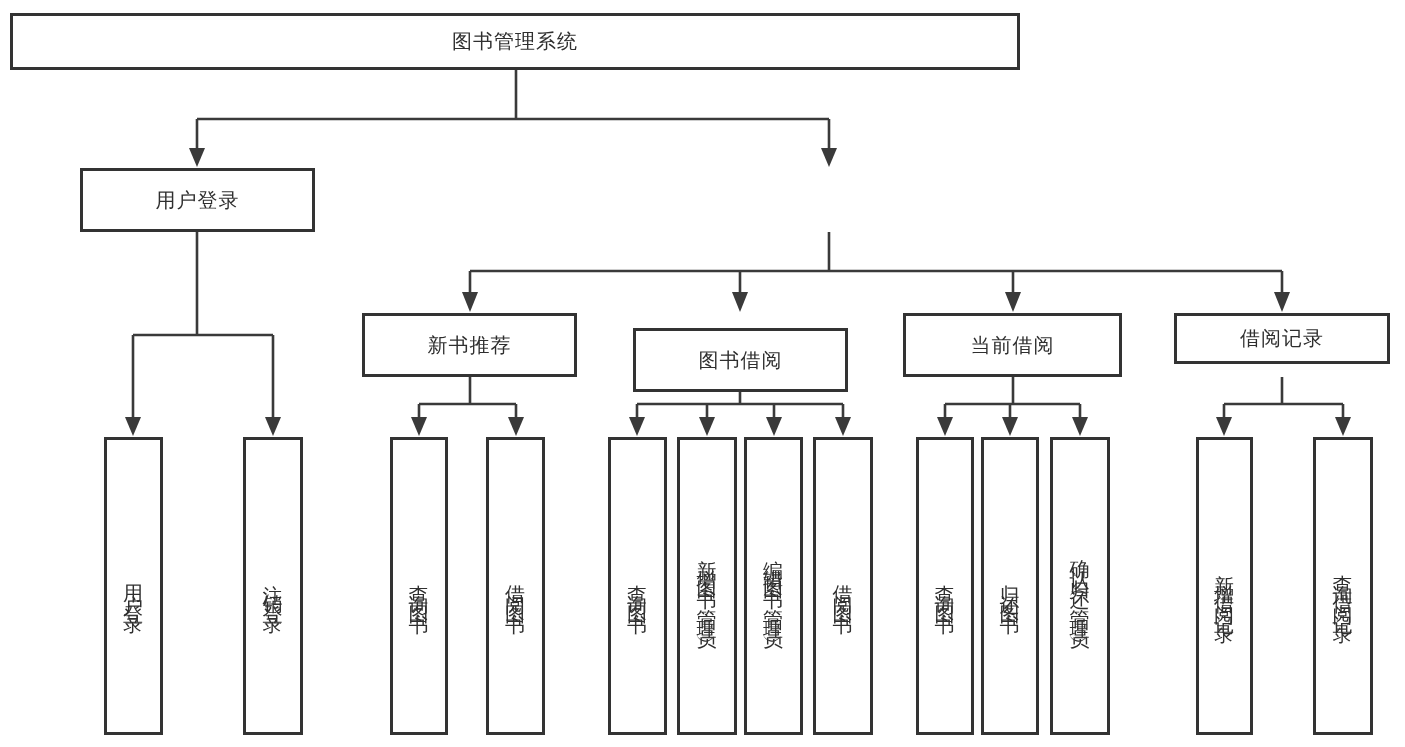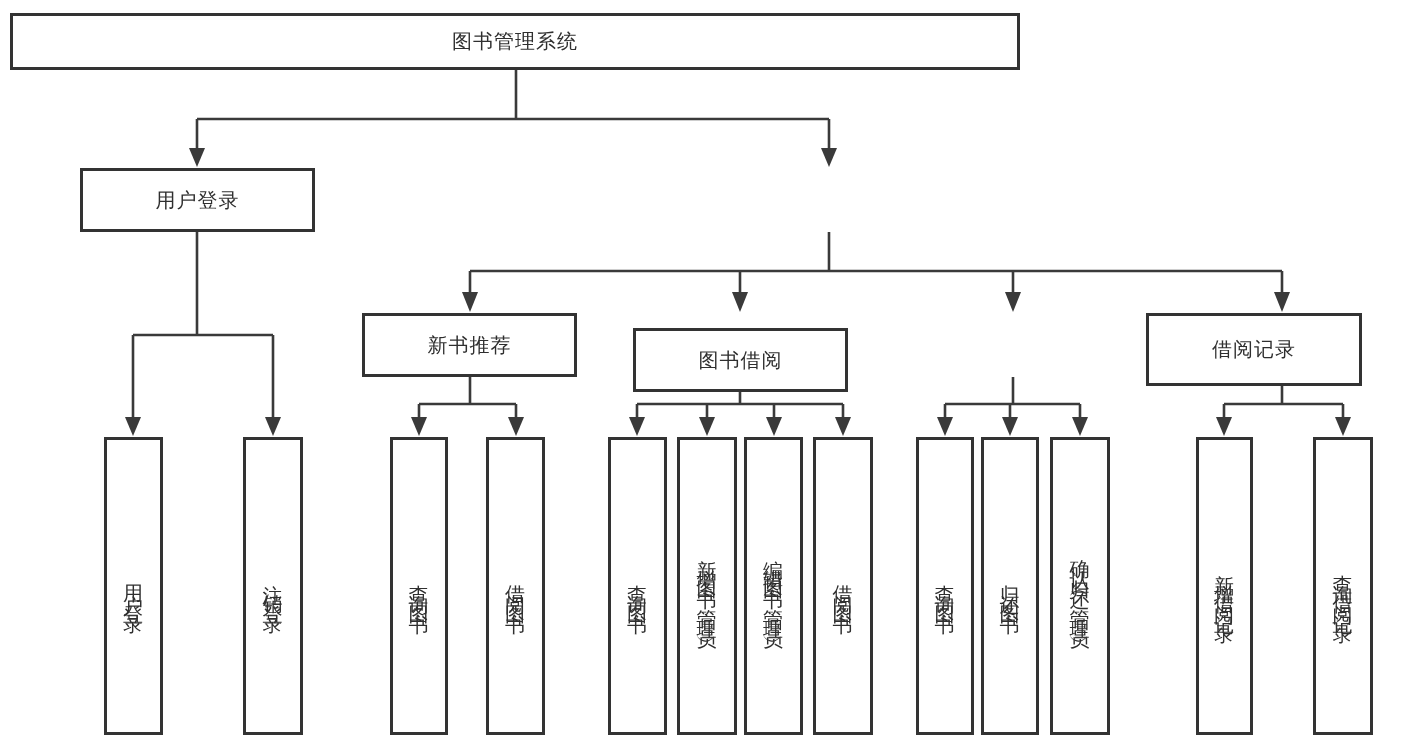--- a/index.html
+++ b/index.html
@@ -106,21 +106,22 @@
       <polygon points="1335,417 1351,417 1343,436"></polygon>
     </g>
   </svg>
 
   <div class="node" style="left:10px;top:13px;width:1010px;height:57px">图书管理系统</div>
 
   <div class="node" style="left:80px;top:168px;width:235px;height:64px">用户登录</div>
 
   <div class="node" style="left:362px;top:313px;width:215px;height:64px">新书推荐</div>
   <div class="node" style="left:633px;top:328px;width:215px;height:64px">图书借阅</div>
-  <div class="node" style="left:1146px;top:313px;width:216px;height:73px">借阅记录</div>
+  <div class="node" style="left:903px;top:313px;width:219px;height:64px">当前借阅</div>
+  <div class="node" style="left:1174px;top:313px;width:216px;height:51px">借阅记录</div>
 
   <div class="node leaf" style="left:104px;top:437px;width:59px;height:298px">用户登录</div>
   <div class="node leaf" style="left:243px;top:437px;width:60px;height:298px">注销登录</div>
 
   <div class="node leaf" style="left:390px;top:437px;width:58px;height:298px">查询图书</div>
   <div class="node leaf" style="left:486px;top:437px;width:59px;height:298px">借阅图书</div>
 
   <div class="node leaf" style="left:608px;top:437px;width:59px;height:298px">查询图书</div>
   <div class="node leaf" style="left:677px;top:437px;width:60px;height:298px">新增图书（管理员）</div>
   <div class="node leaf" style="left:744px;top:437px;width:59px;height:298px">编辑图书（管理员）</div>

